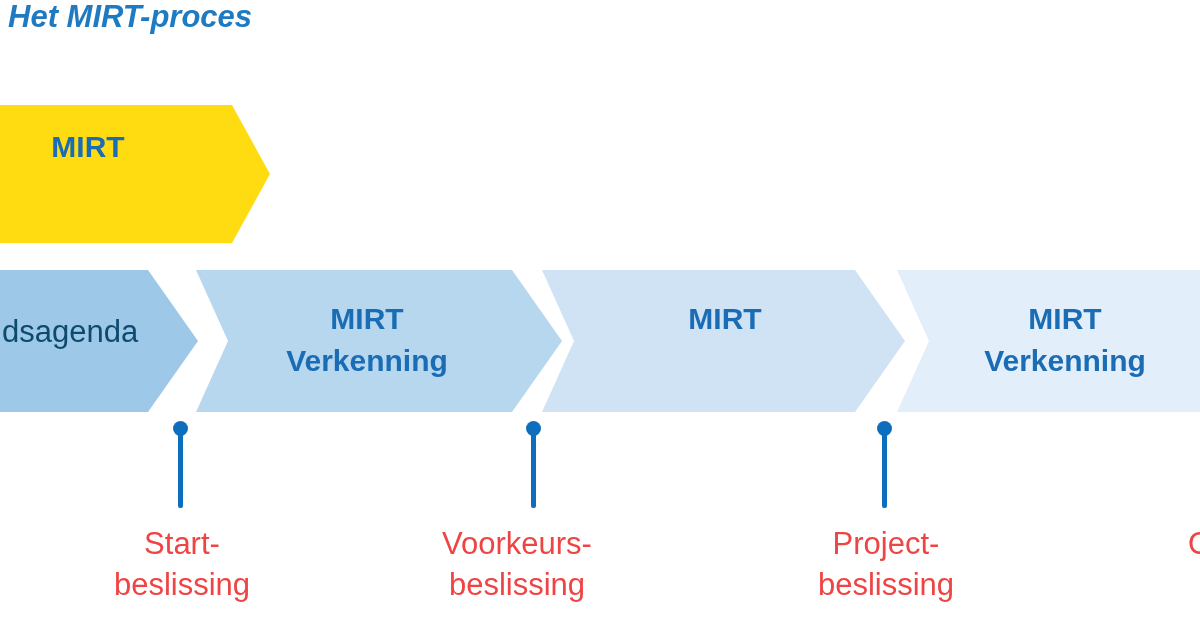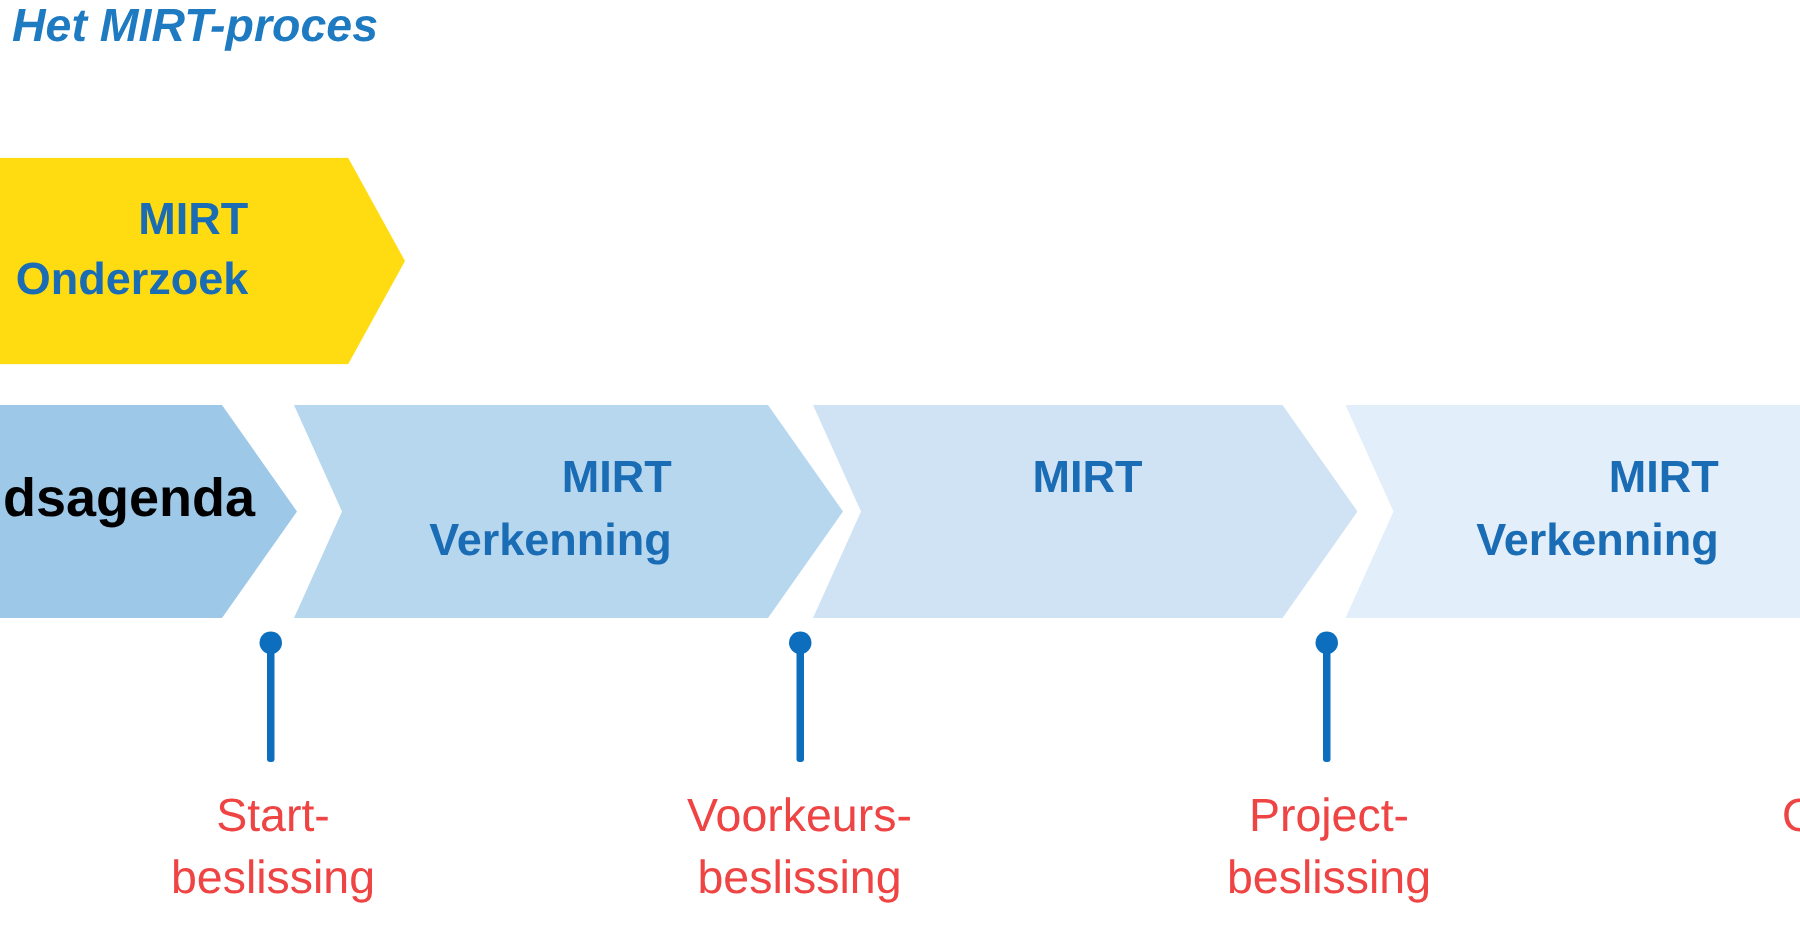--- a/index.html
+++ b/index.html
@@ -16,57 +16,56 @@
   .chev-notch{clip-path:polygon(0 0, calc(100% - 50px) 0, 100% 50%, calc(100% - 50px) 100%, 0 100%, 32px 50%);}
   .chev-yellow{
     position:absolute;left:-70px;top:105px;width:340px;height:138px;background:#ffdc12;
     clip-path:polygon(0 0, calc(100% - 38px) 0, 100% 50%, calc(100% - 38px) 100%, 0 100%);
   }
   .c1{left:-80px;width:278px;background:#9ec8e8;}
   .c2{left:196px;width:366px;background:#b7d7ef;}
   .c3{left:542px;width:363px;background:#cfe3f4;}
   .c4{left:897px;width:420px;background:#e2eef9;}
   .phase-text{
-    position:absolute;transform:translateX(-50%);text-align:right;
+    position:absolute;transform:translateX(-50%);text-align:center;
     font-weight:bold;color:#1a6cb5;font-size:30px;line-height:42px;white-space:nowrap;
   }
   .phase-text span{display:block;}
   .yellow-text{left:88px;top:127px;line-height:40px;}
   .t2{left:367px;top:298px;}
   .t3{left:725px;top:298px;}
   .t4{left:1065px;top:298px;}
   .t1{
-    position:absolute;left:2px;top:311px;font-weight:bold;color:#000000;
-    font-size:36px;line-height:42px;white-space:nowrap;
+    position:absolute;left:2px;top:311px;font-weight:normal;color:#0c4a6e;
+    font-size:31px;line-height:42px;white-space:nowrap;
   }
   .marker{position:absolute;top:421px;width:15px;}
   .m1{left:173px;} .m2{left:526px;} .m3{left:877px;}
   .marker-dot{width:15px;height:15px;border-radius:50%;background:#0d6ebd;}
   .marker-stem{width:5px;height:75px;background:#0d6ebd;margin:-3px auto 0;border-radius:0 0 2px 2px;}
   .mlabel{
     position:absolute;top:523px;transform:translateX(-50%);text-align:center;
     color:#ef4444;font-size:31px;line-height:41px;white-space:nowrap;
   }
   .mlabel span{display:block;}
-  .l1{left:182px;} .l2{left:533px;} .l3{left:886px;text-align:center;}
+  .l1{left:182px;} .l2{left:517px;} .l3{left:886px;text-align:center;}
   .l4{left:1144px;transform:none;text-align:left;margin-left:44px;}
   .l4 .indent{padding-left:12px;}
   .accent-bar{position:absolute;left:190px;top:626px;width:820px;height:4px;background:#15427b;}
 </style>
 </head>
 <body>
 
 <div id="canvas">
 
   <div class="title">Het MIRT-proces</div>
 
   <div class="chev-yellow"></div>
   <div class="phase-text yellow-text">
     <span>MIRT</span>
-    <span>Onderzoek</span>
   </div>
 
   <div class="chev c1 chev-point"></div>
   <div class="chev c2 chev-notch"></div>
   <div class="chev c3 chev-notch"></div>
   <div class="chev c4 chev-notch"></div>
 
   <div class="t1">dsagenda</div>
 
   <div class="phase-text t2">

